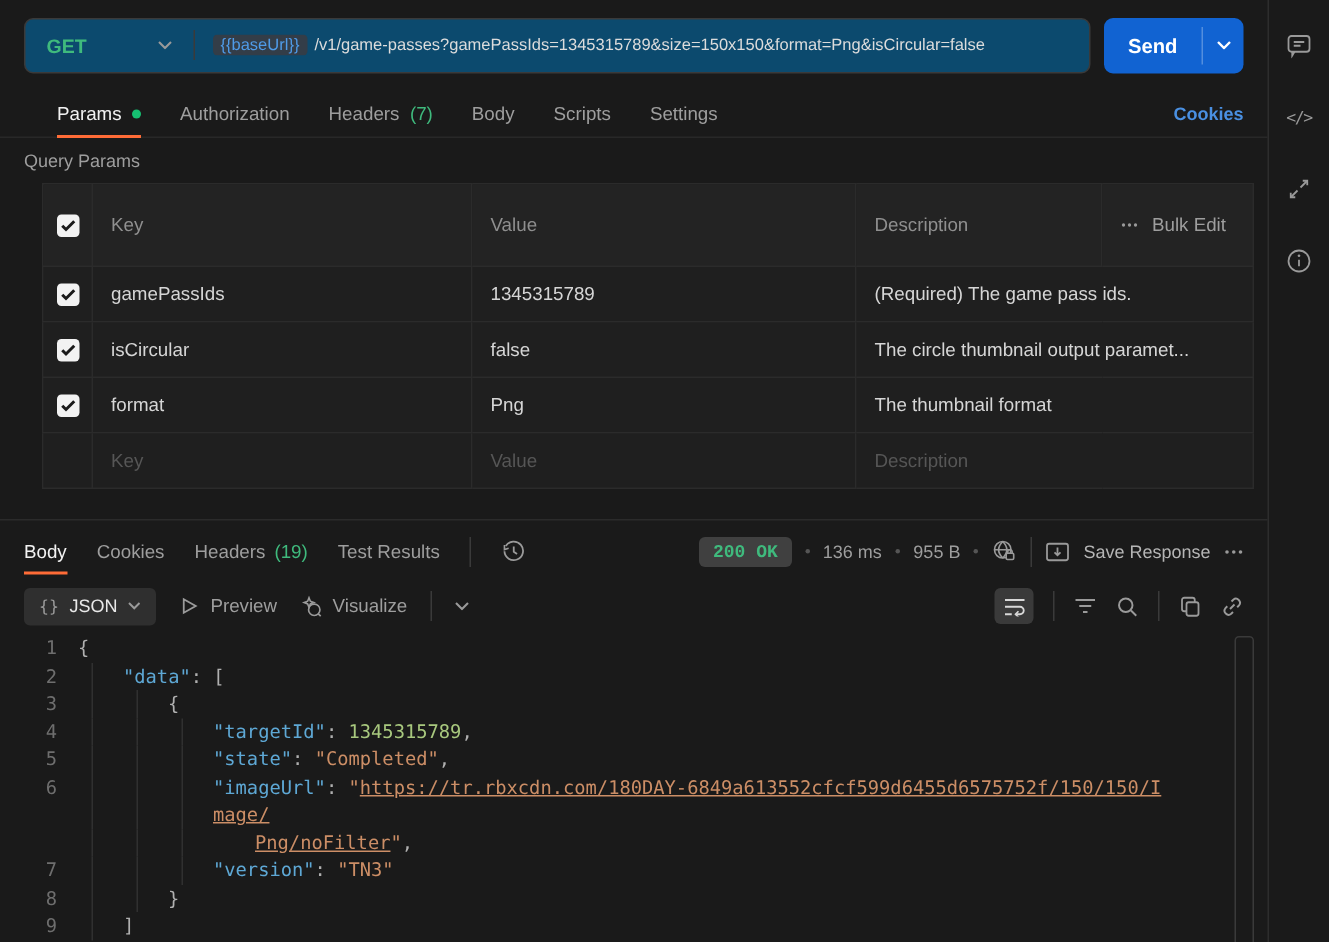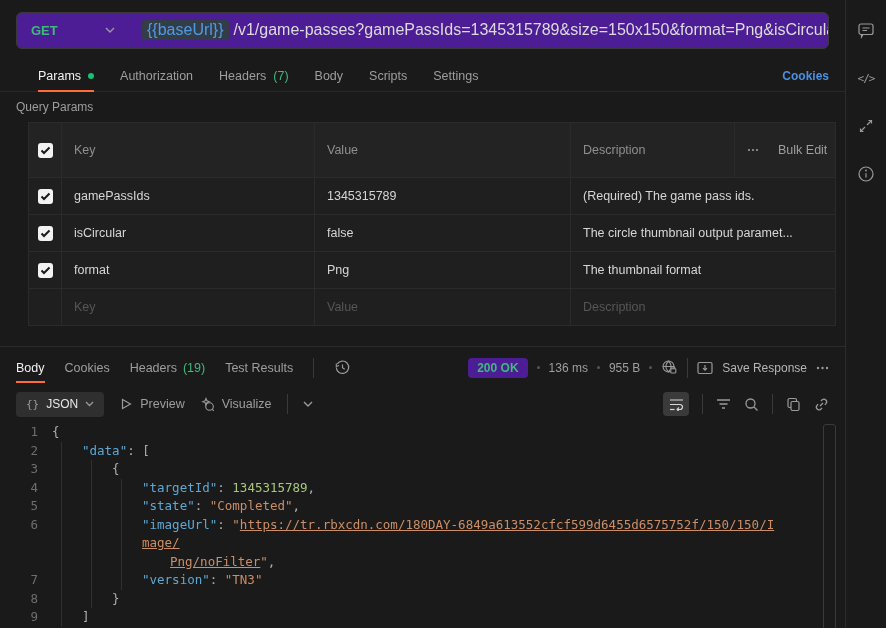--- a/index.html
+++ b/index.html
@@ -13,26 +13,26 @@
 
   
   .rightbar { width:41px; border-left:1px solid #2d2d2d; display:flex; flex-direction:column;
     align-items:center; padding-top:21px; gap:30px; }
   .rail-icon { width:18px; height:18px; display:flex; align-items:center; justify-content:center;
     color:#9a9a9a; cursor:pointer; }
   .rail-icon.codeglyph { font-family:"DejaVu Sans Mono", monospace; font-size:11px; letter-spacing:-1px; }
 
   
   .request-bar { height:60px; display:flex; align-items:center; padding:0 16px; gap:9px; flex-shrink:0; }
-  .url-box { flex:1; height:37px; border:1px solid #3a3a3a; background:#4c1d95; border-radius:6px;
+  .url-box { flex:1; height:37px; border:1px solid #3a3a3a; background:#0c4a6e; border-radius:6px;
     display:flex; align-items:center; overflow:hidden; }
   .method { width:112px; flex-shrink:0; padding:0 14px; display:flex; align-items:center;
     justify-content:space-between; color:#3fba7d; font-weight:700; font-size:13px; cursor:pointer; }
   .vdiv { width:1px; height:20px; background:#3a3a3a; flex-shrink:0; }
-  .url-text { padding-left:12px; font-size:16px; color:#dcdcdc; white-space:nowrap; overflow:hidden;
+  .url-text { padding-left:12px; font-size:11px; color:#dcdcdc; white-space:nowrap; overflow:hidden;
     display:flex; align-items:center; gap:5px; }
   .chip { background:#333d48; color:#4f9be8; padding:1px 5px; border-radius:3px; }
   .send-btn { width:93px; height:37px; background:#1163d2; border-radius:6px; display:flex;
     color:#fff; font-weight:700; font-size:13.5px; cursor:pointer; flex-shrink:0; }
   .send-main { flex:1; display:flex; align-items:center; justify-content:center; }
   .send-sep { width:1px; background:rgba(255,255,255,.28); margin:6px 0; }
   .send-caret { width:27px; display:flex; align-items:center; justify-content:center; }
 
   
   .req-tabs { height:32px; border-bottom:1px solid #282828; display:flex; align-items:stretch;
@@ -48,31 +48,31 @@
   .qp-label { height:30px; padding:0 16px; display:flex; align-items:center; color:#9e9e9e; font-size:12px; flex-shrink:0; }
   table { border-collapse:collapse; margin:0 10px 0 28px; width:807px; table-layout:fixed; flex-shrink:0; }
   col.c-cb{width:33px;} col.c-key{width:253px;} col.c-val{width:256px;} col.c-desc{width:164px;} col.c-bulk{width:101px;}
   th, td { border:1px solid #2b2b2b; height:33px; padding:11px 12px; text-align:left; font-weight:400;
     overflow:hidden; white-space:nowrap; text-overflow:ellipsis; }
   th { color:#8f8f8f; background:#232323; }
   td { color:#d6d6d6; background:#1f1f1f; }
   .cb-cell { padding:0; text-align:center; vertical-align:middle; }
   .checkbox { width:15px; height:15px; background:#f2f2f2; border-radius:3px; display:inline-flex;
     align-items:center; justify-content:center; vertical-align:middle; cursor:pointer; }
-  .bulk-th { display:flex; align-items:center; gap:19px; color:#9e9e9e; border:none; height:32px; padding:0; cursor:pointer; }
+  .bulk-th { display:flex; align-items:center; gap:9px; color:#9e9e9e; border:none; height:32px; padding:0; cursor:pointer; }
   .placeholder { color:#565656; }
 
   
   .response { flex:1; margin-top:20px; border-top:1px solid #2b2b2b; display:flex; flex-direction:column; min-height:0; }
   .resp-header { height:41px; display:flex; align-items:center; padding:0 16px; gap:20px; color:#9e9e9e; flex-shrink:0; }
   .rtab { position:relative; display:flex; align-items:center; gap:6px; height:100%; cursor:pointer; }
   .rtab.active { color:#f2f2f2; }
   .rtab.active::after { content:''; position:absolute; left:0; right:0; bottom:5px; height:2px; background:#ff6c37; }
   .meta { margin-left:auto; display:flex; align-items:center; gap:9px; font-size:12px; }
-  .status-badge { background:#4c1d95; color:#3fba7d; font-weight:700; padding:3px 9px; border-radius:4px; cursor:pointer; }
+  .status-badge { background:#404040; color:#3fba7d; font-weight:700; padding:3px 9px; border-radius:4px; cursor:pointer;font-family:Liberation Mono, monospace; }
   .sep-dot { width:3px; height:3px; border-radius:50%; background:#555; }
   .meta-text { color:#9e9e9e; }
   .save-label { color:#b5b5b5; cursor:pointer; }
   .icon-btn { display:flex; align-items:center; justify-content:center; color:#9a9a9a; cursor:pointer; }
 
   
   .resp-toolbar { height:32px; display:flex; align-items:center; padding:0 16px; gap:15px; color:#9e9e9e; flex-shrink:0; }
   .format-pill { background:#2f2f2f; border-radius:4px; height:25px; padding:0 10px; display:flex;
     align-items:center; gap:7px; color:#e8e8e8; font-size:12px; cursor:pointer; }
   .braces { color:#9a9a9a; font-family:"DejaVu Sans Mono", monospace; font-size:11px; }
@@ -112,20 +112,33 @@
           <span>
             <svg width="10" height="6" viewBox="0 0 10 6">
                 <path d="M1 1l4 4 4-4" stroke="#9a9a9a" stroke-width="1.4" fill="none"></path>
               </svg>
           </span>
         </div>
         <div class="vdiv"></div>
         <div class="url-text">
           <span class="chip">{{baseUrl}}</span>
           <span>/v1/game-passes?gamePassIds=1345315789&amp;size=150x150&amp;format=Png&amp;isCircular=false</span>
+        </div>
+      </div>
+      <div class="send-btn">
+        <div class="send-main">
+          <span>Send</span>
+        </div>
+        <div class="send-sep"></div>
+        <div class="send-caret">
+          <span>
+            <svg width="10" height="6" viewBox="0 0 10 6">
+                <path d="M1 1l4 4 4-4" stroke="#fff" stroke-width="1.6" fill="none"></path>
+              </svg>
+          </span>
         </div>
       </div>
     </div>
 
     <div class="req-tabs">
       <div class="tab active">
         <span>Params</span>
         <span class="dot"></span>
       </div>
       <div class="tab">

